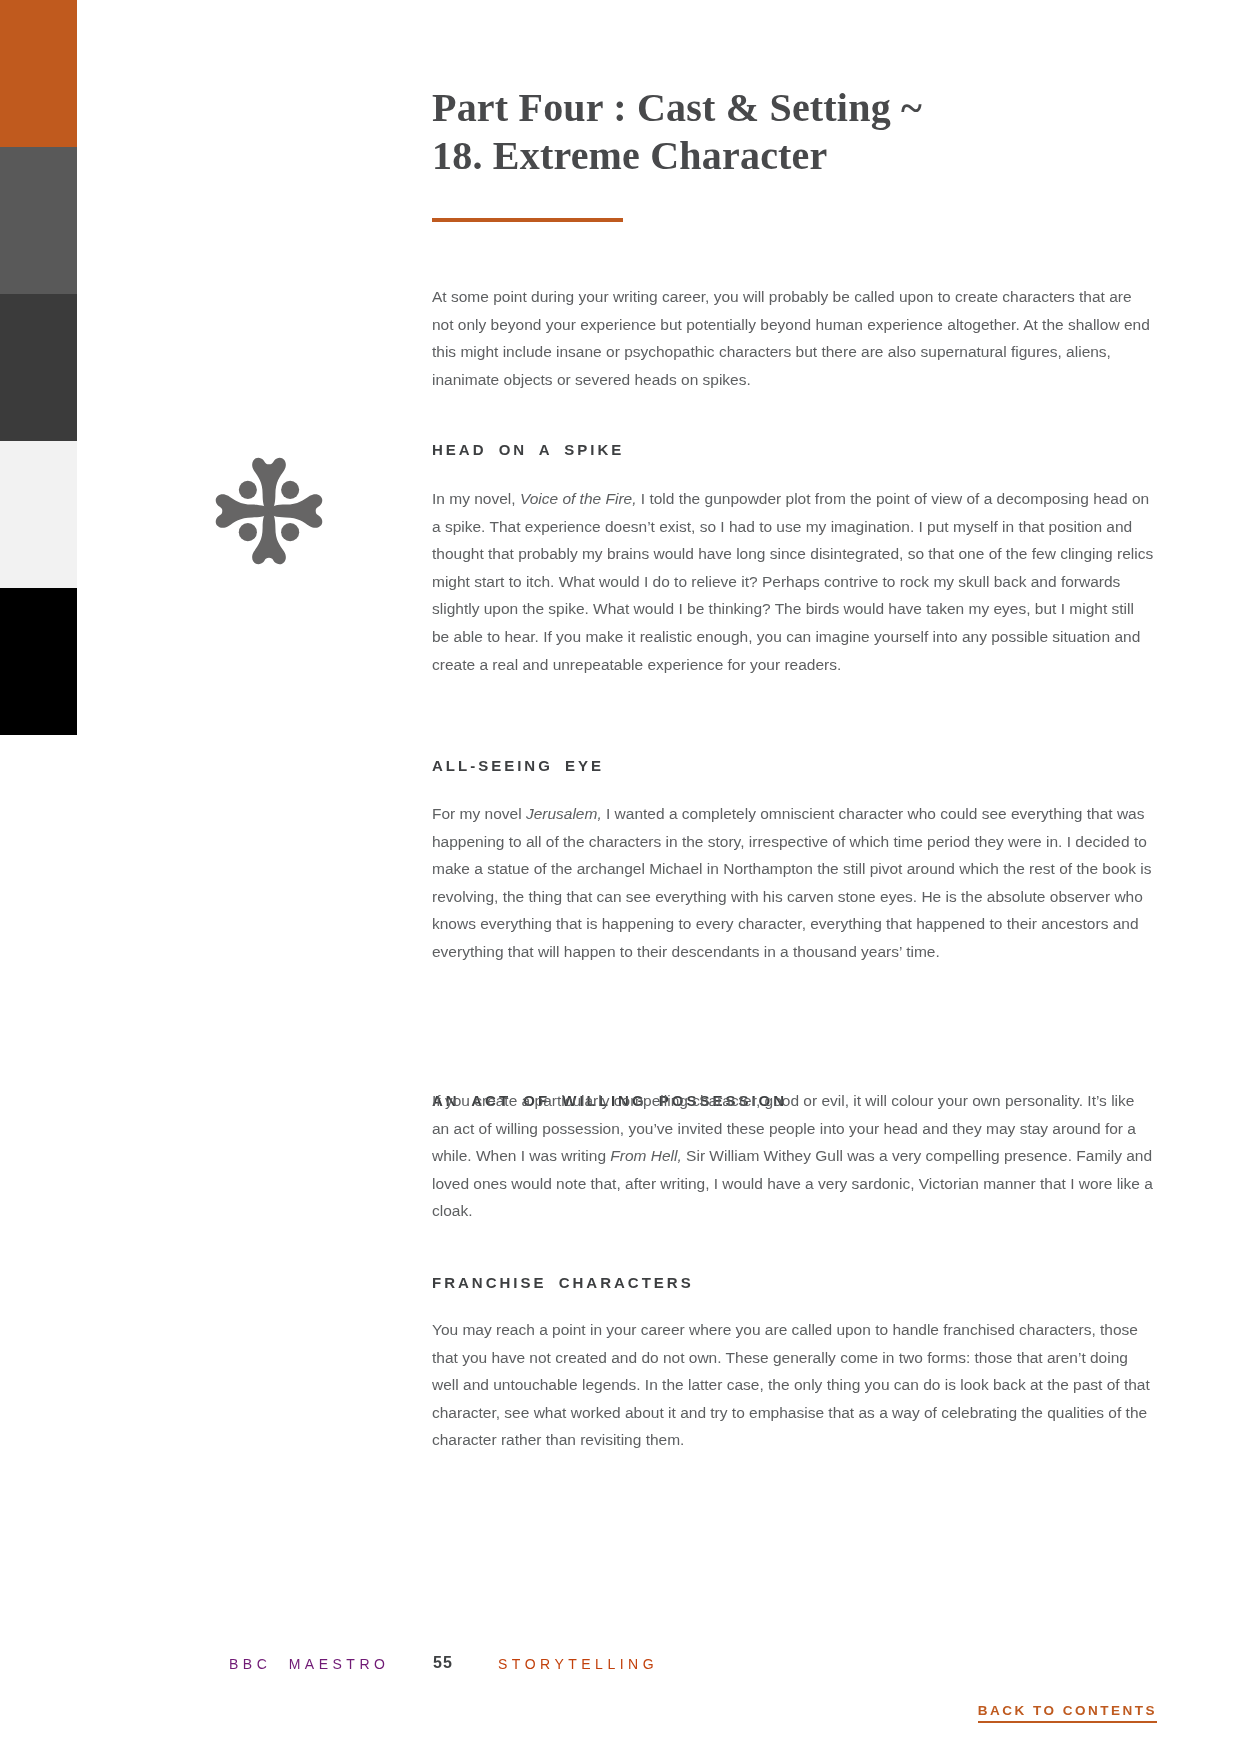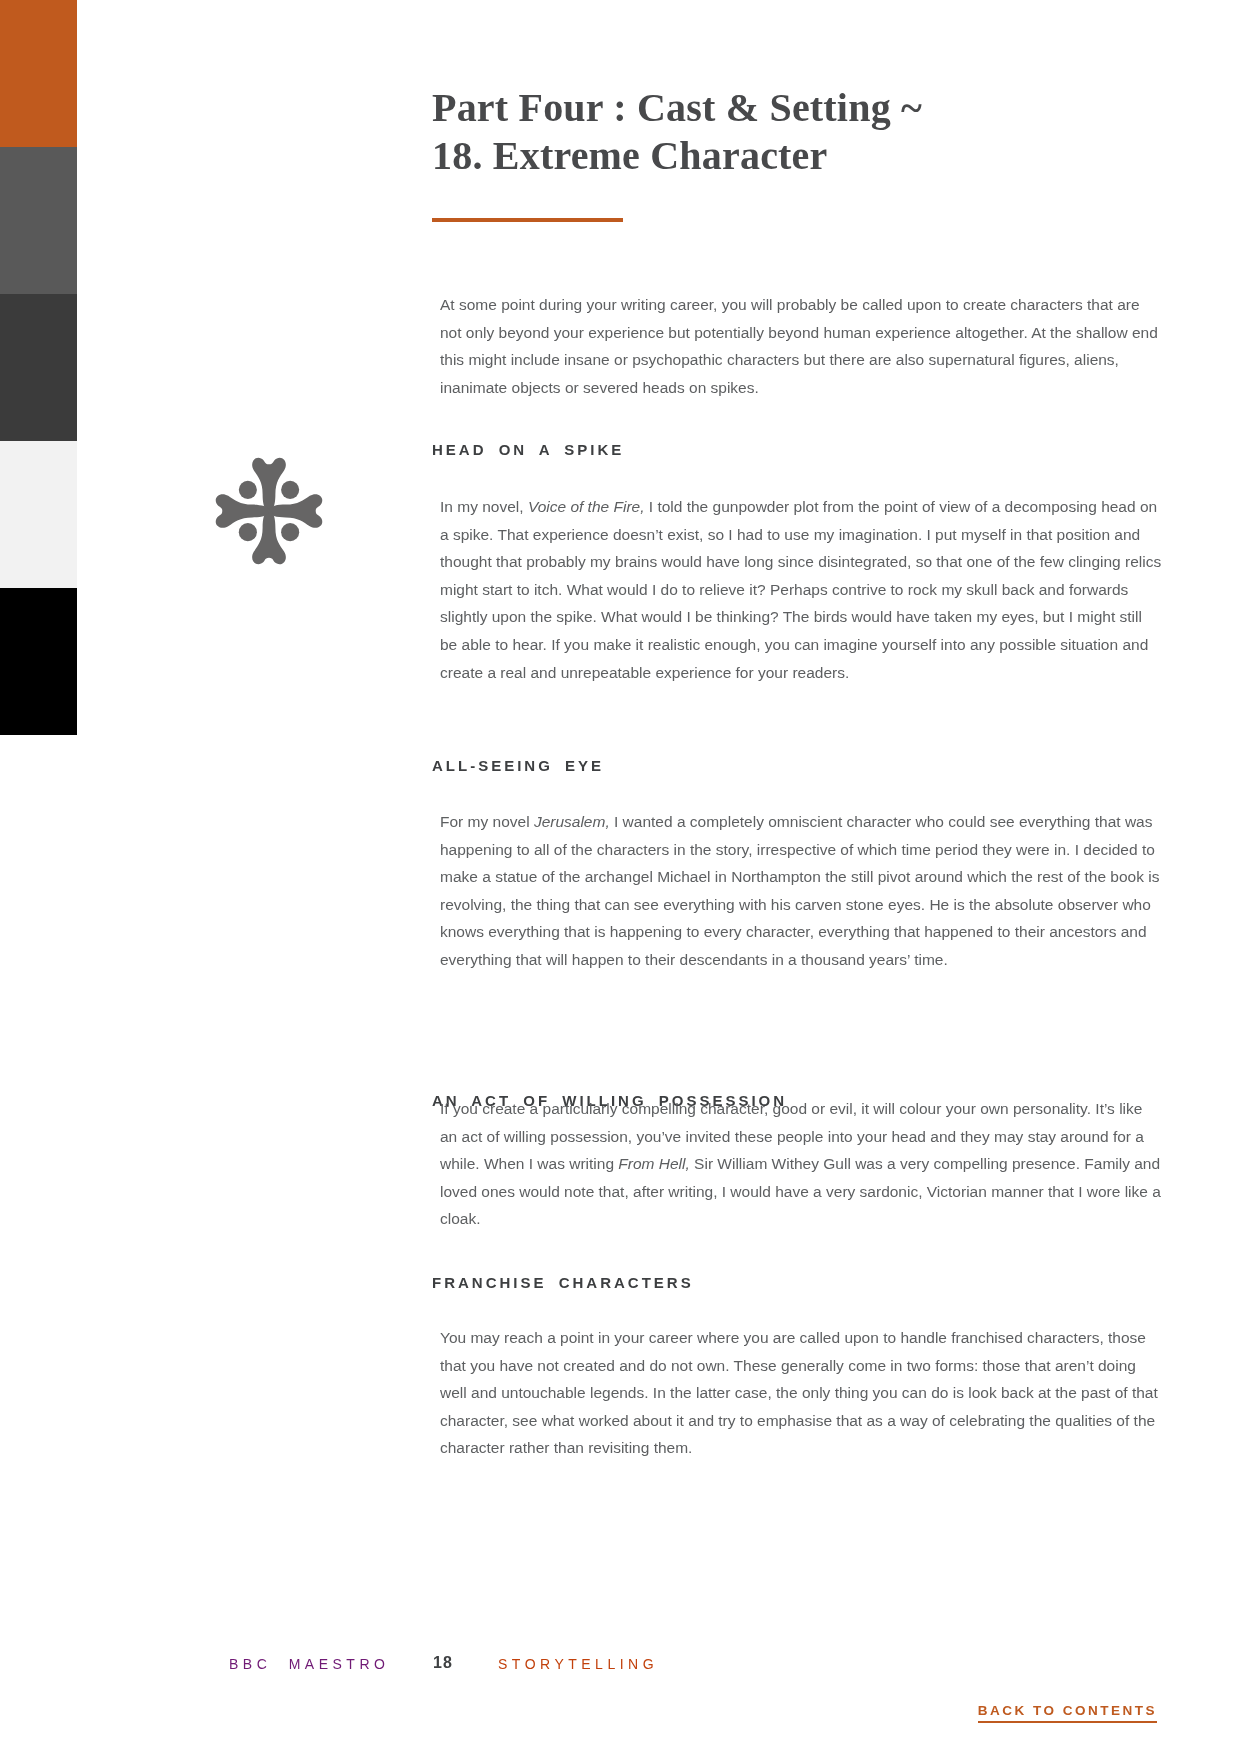--- a/index.html
+++ b/index.html
@@ -27,21 +27,21 @@
     position:absolute;left:0;top:218px;width:191px;height:4px;
     border:none;margin:0;padding:0;
   }
   .section-heading{
     position:absolute;left:0;
     font-weight:700;font-size:15px;line-height:18px;
     letter-spacing:3px;word-spacing:5px;
     color:#3d3f41;white-space:nowrap;
   }
   .section-paragraph{
-    position:absolute;left:0;width:722px;margin:8px;
+    position:absolute;left:0;width:722px;margin:0;
     font-size:15.5px;line-height:27.6px;
     color:#5d5f61;
   }
   .section-paragraph em{}
   
   .cross-icon{position:absolute;left:210px;top:452px;width:118px;height:118px;}
   
   .footer{position:absolute;left:0;top:1652px;width:1240px;height:40px;}
   .footer .brand{
     position:absolute;left:212px;top:4px;
@@ -112,18 +112,18 @@
         <p class="section-paragraph" style="top: 800px;"><span>For my novel </span><em>Jerusalem,</em><span> I wanted a completely omniscient character who could see everything that was happening to all of the characters in the story, irrespective of which time period they were in. I decided to make a statue of the archangel Michael in Northampton the still pivot around which the rest of the book is revolving, the thing that can see everything with his carven stone eyes. He is the absolute observer who knows everything that is happening to every character, everything that happened to their ancestors and everything that will happen to their descendants in a thousand years’ time.</span></p>
         <div class="section-heading" style="top: 1092px;">AN ACT OF WILLING POSSESSION</div>
         <p class="section-paragraph" style="top: 1087px;"><span>If you create a particularly compelling character, good or evil, it will colour your own personality. It’s like an act of willing possession, you’ve invited these people into your head and they may stay around for a while. When I was writing </span><em>From Hell,</em><span> Sir William Withey Gull was a very compelling presence. Family and loved ones would note that, after writing, I would have a very sardonic, Victorian manner that I wore like a cloak.</span></p>
         <div class="section-heading" style="top: 1274px;">FRANCHISE CHARACTERS</div>
         <p class="section-paragraph" style="top: 1316px;"><span>You may reach a point in your career where you are called upon to handle franchised characters, those that you have not created and do not own. These generally come in two forms: those that aren’t doing well and untouchable legends. In the latter case, the only thing you can do is look back at the past of that character, see what worked about it and try to emphasise that as a way of celebrating the qualities of the character rather than revisiting them.</span></p>
       </div>
   </div>
 
   <div class="footer">
     <span class="brand">BBC MAESTRO</span>
-    <span class="page-num">18</span>
+    <span class="page-num">55</span>
     <span class="course">STORYTELLING</span>
     <a class="back-link">BACK TO CONTENTS</a>
   </div>
 
 </div>
 
 </body></html>

